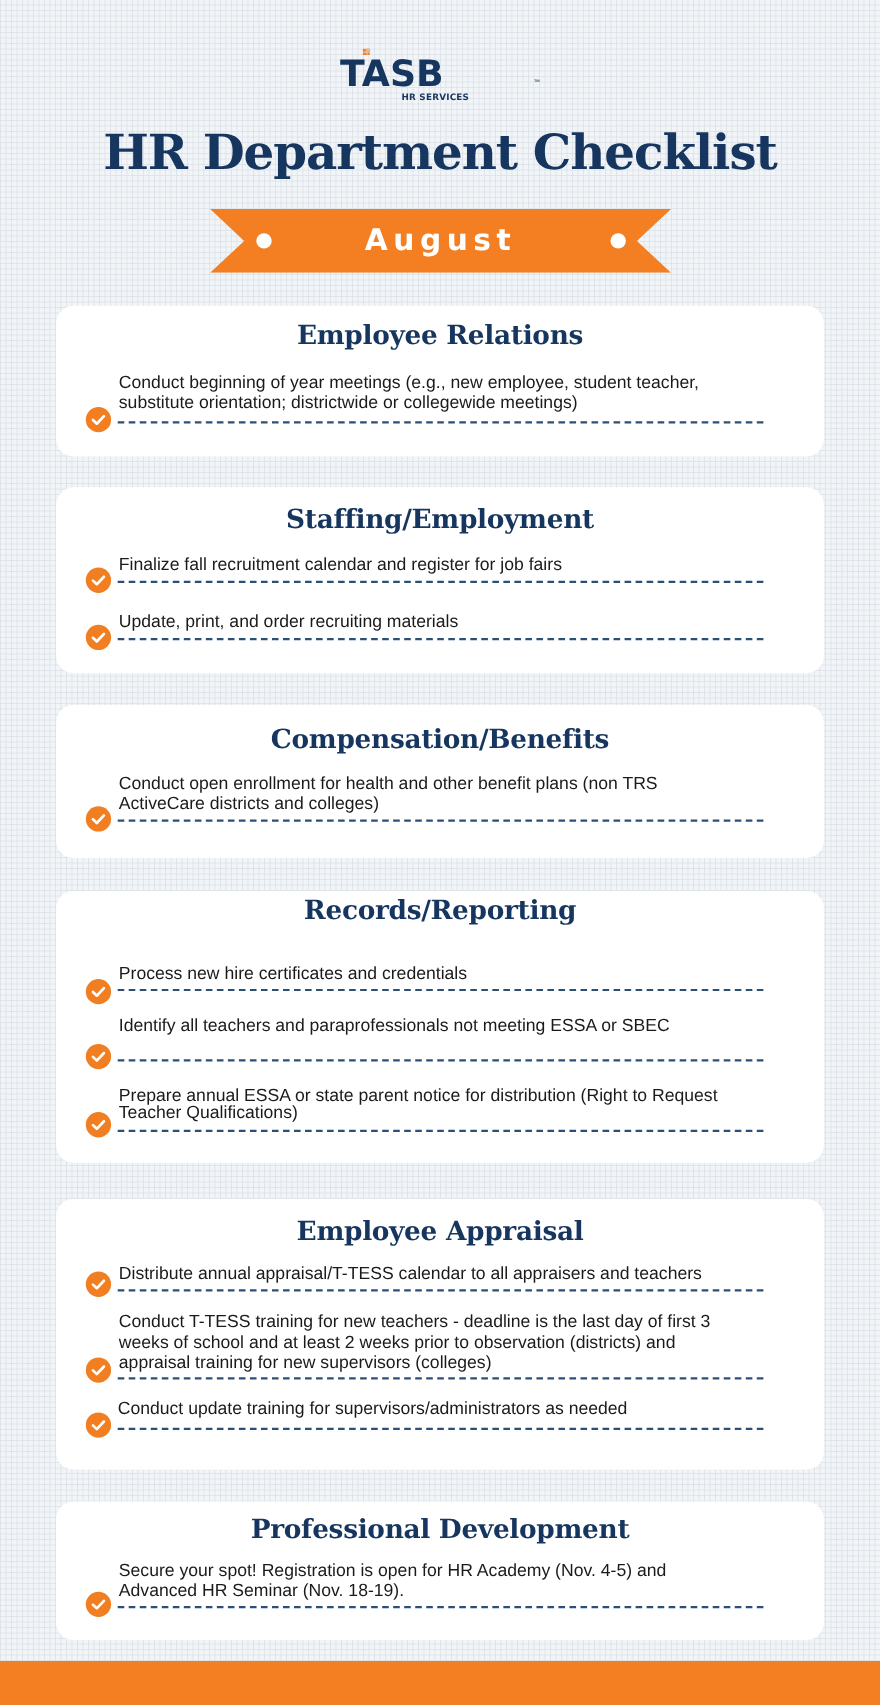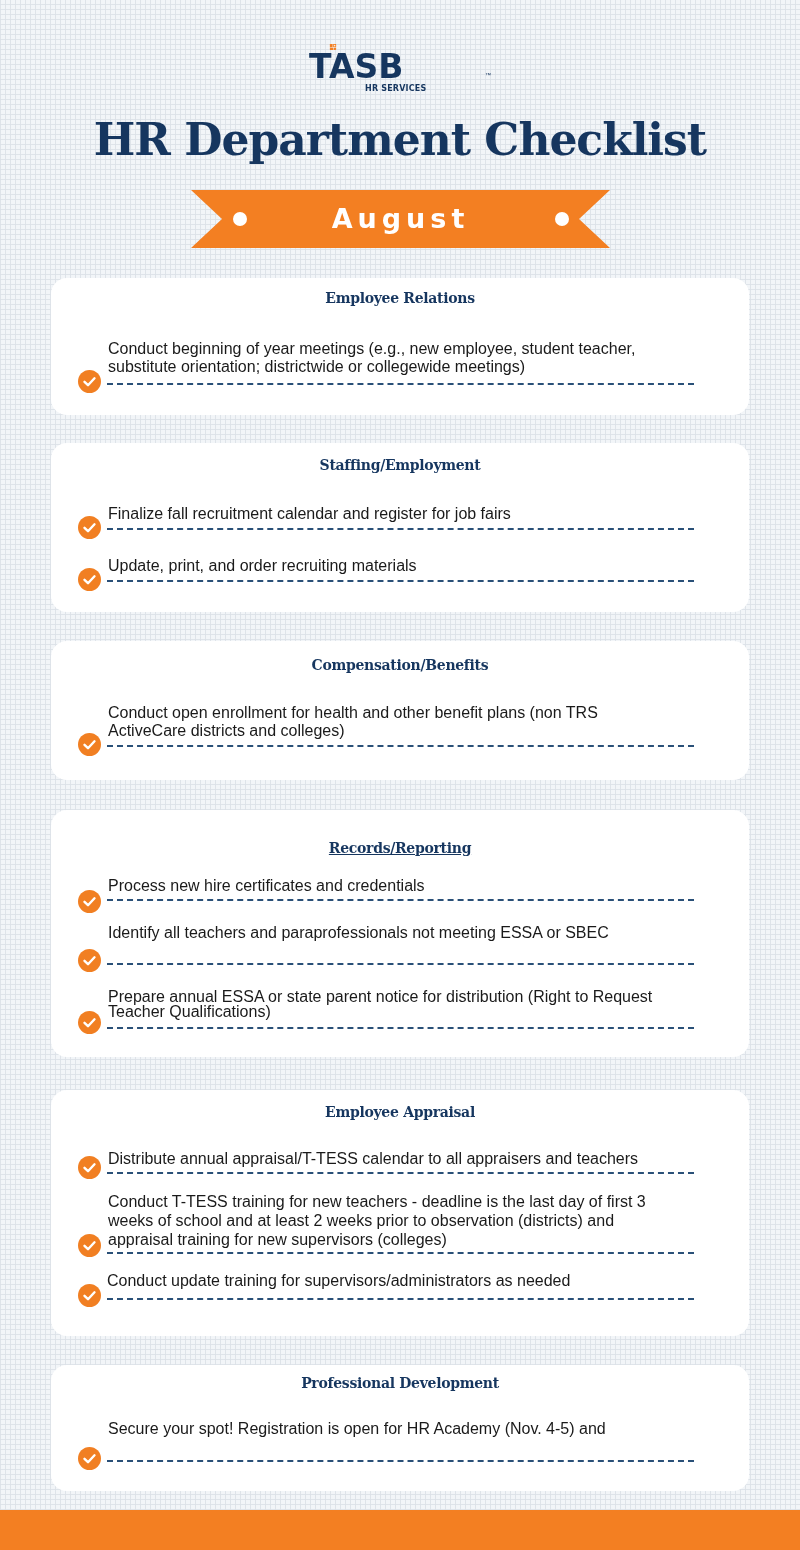--- a/index.html
+++ b/index.html
@@ -42,21 +42,21 @@
     line-height: 58px; text-align: center; color: #ffffff;
     font-family: "DejaVu Sans", sans-serif; font-weight: bold; font-size: 27px;
     letter-spacing: 5px;
   }
   .card {
     position: absolute; left: 51px; width: 698px;
     background: #ffffff; border-radius: 16px;
   }
   .card-title {
     position: absolute; left: 0; width: 100%; text-align: center;
-    font-family: "DejaVu Serif", serif; font-weight: bold; font-size: 14px;
+    font-family: "DejaVu Serif", serif; font-weight: bold; font-size: 24px;
     color: #16365f; letter-spacing: -0.3px;
   }
   .item { position: absolute; left: 0; width: 100%; }
   .item-text {
     position: absolute; left: 57px; width: 600px;
     font-family: "Liberation Sans", sans-serif; font-size: 16px;
     line-height: 18px; color: #1a1a1a;
   }
   .item-rule {
     position: absolute; left: 56px; width: 587px; height: 0;
@@ -153,21 +153,21 @@
     <div class="check" style="top:29px;">
       <svg width="23" height="23" viewBox="0 0 23 23">
           <path d="M6.5 11.8 L10 15.2 L16.5 8.3" stroke="#fff" stroke-width="2.4" fill="none" stroke-linecap="round" stroke-linejoin="round"></path>
         </svg>
     </div>
     <div class="item-rule" style="top:41px;"></div>
   </div>
 </section>
 
 <section class="card" style="top:810px;height:247px;">
-  <h2 class="card-title" style="top:30px;text-decoration:underline;">Records/Reporting</h2>
+  <h2 class="card-title" style="top:2px;">Records/Reporting</h2>
   <div class="item" style="top:67px;">
     <div class="item-text">
       <div>Process new hire certificates and credentials</div>
     </div>
     <div class="check" style="top:13px;">
       <svg width="23" height="23" viewBox="0 0 23 23">
           <path d="M6.5 11.8 L10 15.2 L16.5 8.3" stroke="#fff" stroke-width="2.4" fill="none" stroke-linecap="round" stroke-linejoin="round"></path>
         </svg>
     </div>
     <div class="item-rule" style="top:22px;"></div>
@@ -234,20 +234,21 @@
     </div>
     <div class="item-rule" style="top:26px;"></div>
   </div>
 </section>
 
 <section class="card" style="top:1365px;height:126px;">
   <h2 class="card-title" style="top:10px;">Professional Development</h2>
   <div class="item" style="top:55px;">
     <div class="item-text">
       <div>Secure your spot! Registration is open for HR Academy (Nov. 4-5) and</div>
+      <div>Advanced HR Seminar (Nov. 18-19).</div>
     </div>
     <div class="check" style="top:27px;">
       <svg width="23" height="23" viewBox="0 0 23 23">
           <path d="M6.5 11.8 L10 15.2 L16.5 8.3" stroke="#fff" stroke-width="2.4" fill="none" stroke-linecap="round" stroke-linejoin="round"></path>
         </svg>
     </div>
     <div class="item-rule" style="top:40px;"></div>
   </div>
 </section>
 

